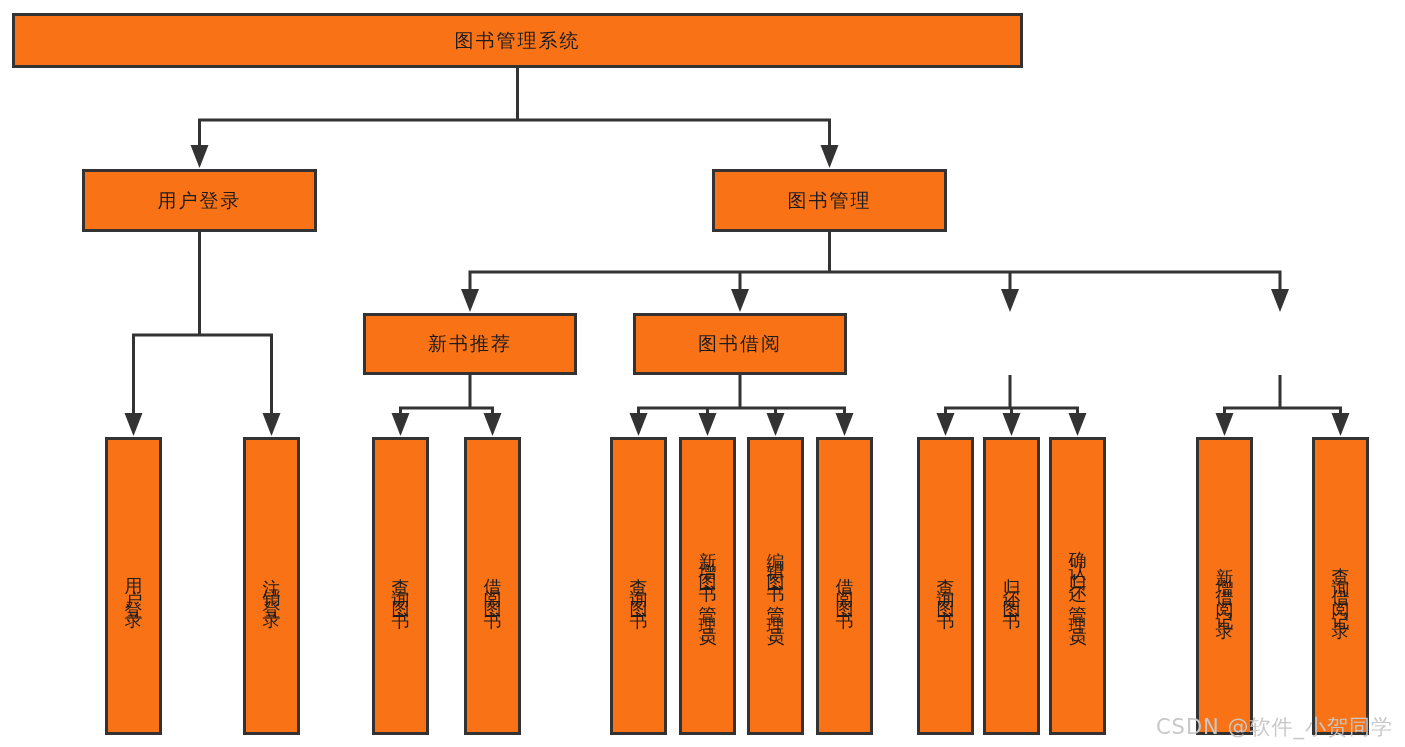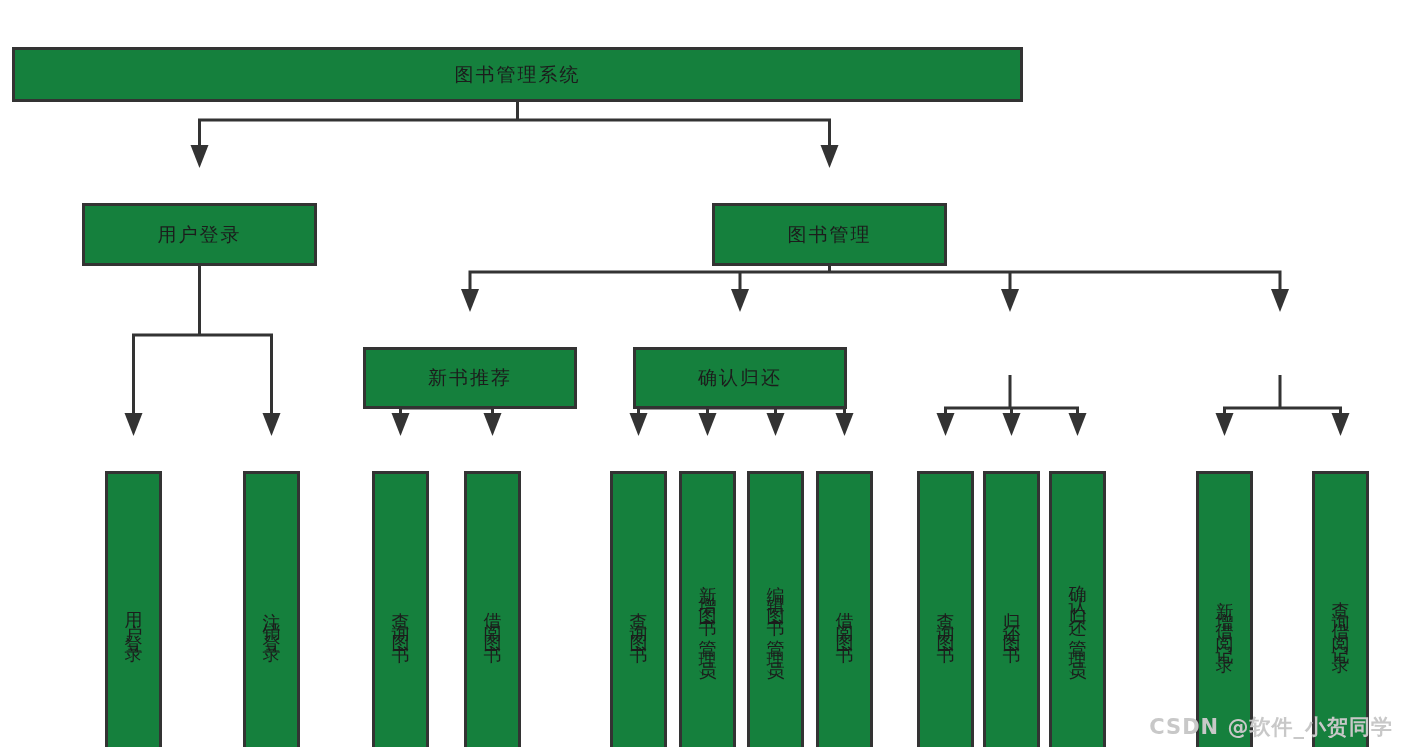--- a/index.html
+++ b/index.html
@@ -9,44 +9,42 @@
     width: 1405px; height: 747px; position: relative; overflow: hidden;
     color: #222222;
   }
   #stage { position: absolute; left: 0; top: 0; width: 1405px; height: 747px; }
   svg.connectors { position: absolute; left: 0; top: 0; z-index: 0; pointer-events: none; }
   svg.connectors path { stroke: #333333; stroke-width: 3; fill: none; }
   svg.connectors polygon { fill: #333333; stroke: none; }
 
   .node {
     position: absolute; z-index: 1;
-    background: #15803d; border: 3px solid #333333;
+    background: #f97316; border: 3px solid #333333;
     display: flex; align-items: center; justify-content: center;
     font-size: 19px; letter-spacing: 2px; color: #1c1c1c;
     white-space: nowrap;
-    margin-top: 34px;
   }
   .root  { left: 12px;  top: 13px;  width: 1011px; height: 55px; }
   .lvl2  { top: 169px; width: 235px; height: 63px; }
   .lvl2.user { left: 82px; }
   .lvl2.book { left: 712px; }
   .lvl3  { top: 313px; width: 214px; height: 62px; }
   .leaf  { top: 437px; width: 57px; height: 298px; }
   .leaf span {
     writing-mode: vertical-rl;
     font-size: 18px; letter-spacing: 11px; line-height: 1;
     color: #1c1c1c;
   }
   .watermark {
     position: absolute; z-index: 2;
     right: 12px; bottom: 6px;
     font-size: 21px; letter-spacing: 1px;
     color: #c8c8c8;
     white-space: nowrap;
-    font-weight: bold;
   }
 </style>
 </head>
 <body>
 
 <div id="stage">
 
   <svg class="connectors" width="1405" height="747" viewBox="0 0 1405 747">
     <g>
       <path d="M517.5 68 V120 M198 120 H831 M199.5 120 V147 M829.5 120 V147"></path>
@@ -89,21 +87,21 @@
       <polygon points="1331.5,413 1349.5,413 1340.5,436"></polygon>
     </g>
   </svg>
 
   <div class="node root">图书管理系统</div>
 
   <div class="node lvl2 user">用户登录</div>
   <div class="node lvl3" style="left:363px">新书推荐</div>
 
   <div class="node lvl2 book">图书管理</div>
-  <div class="node lvl3" style="left:633px">确认归还</div>
+  <div class="node lvl3" style="left:633px">图书借阅</div>
 
   <div class="node leaf" style="left:105px">
     <span>用户登录</span>
   </div>
   <div class="node leaf" style="left:243px">
     <span>注销登录</span>
   </div>
 
   <div class="node leaf" style="left:372px">
     <span>查询图书</span>

